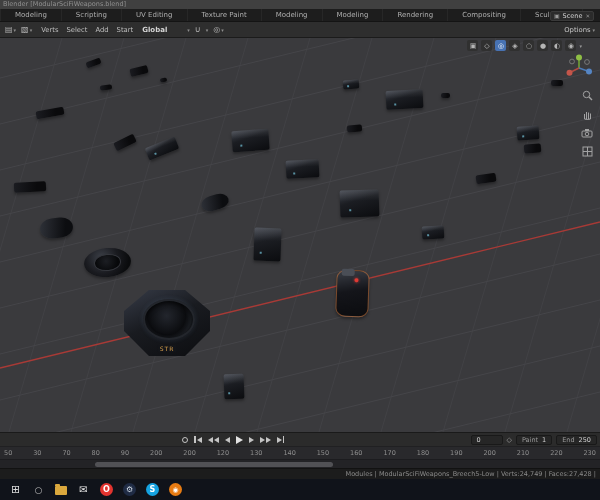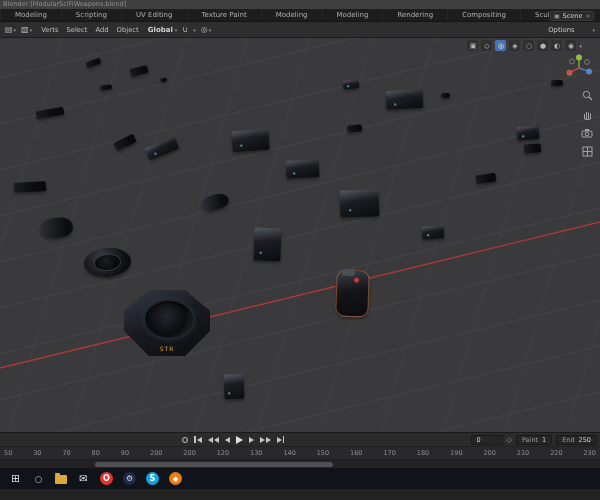--- a/index.html
+++ b/index.html
@@ -17,22 +17,22 @@
   .scene-chip { position:absolute; right:6px; top:1.5px; height:10px; background:#2b2b2b; border:1px solid #3a3a3a; border-radius:2px; display:flex; align-items:center; gap:3px; padding:0 3px; font-size:6.5px; color:#d2d2d2; }
   .scene-chip .cube { font-size:6px; color:#9a9a9a; }
   .scene-chip .xx { font-size:5.5px; color:#8f8f8f; }
 
   
   .vheader { height:16px; background:#2e2e2e; border-bottom:1px solid #1b1b1b; display:flex; align-items:center; gap:5px; padding:0 5px; font-size:7px; }
   .hicon { color:#b8b8b8; font-size:8px; display:flex; align-items:center; gap:1px; }
   .caret { font-style:normal; font-size:5px; color:#8d8d8d; }
   .menus { display:flex; }
   .menus span { color:#bdbdbd; font-size:6.8px; padding:0 4px; }
-  .hdrop { display:flex; align-items:center; gap:2px; color:#d5d5d5;justify-content:space-between; }
-  .options { margin-left:auto; display:flex; align-items:center; gap:18px; color:#c9c9c9; font-size:6.8px; }
+  .hdrop { display:flex; align-items:center; gap:20px; color:#d5d5d5;justify-content:space-between; }
+  .options { margin-left:auto; display:flex; align-items:center; gap:2px; color:#c9c9c9; font-size:6.8px; }
 
   
   .viewport { position:relative; height:394px; background:#3a3a3d; overflow:hidden; }
   .gridsvg { position:absolute; inset:0; width:600px; height:394px; pointer-events:none; }
   .gridsvg line { stroke:#454549; stroke-width:1; }
   #objects { position:absolute; inset:0; }
 
   .obj { position:absolute; box-shadow:0 2px 3px rgba(0,0,0,.35); border-radius:2px; }
   .obj-part { background:linear-gradient(100deg,#1b1c21,#0a0a0c 70%); }
   .obj-box  { background:linear-gradient(165deg,#40444d 0%,#1b1d22 40%,#0b0c0f 100%); }
@@ -121,21 +121,21 @@
     </div>
   </div>
 
   <div class="vheader">
     <span class="hicon">▤<i class="caret">▾</i></span>
     <span class="hicon">▧<i class="caret">▾</i></span>
     <div class="menus" id="menus">
         <span>Verts</span>
         <span>Select</span>
         <span>Add</span>
-        <span>Object</span>
+        <span>Start</span>
       </div>
     <span class="hdrop">
         <b>Global</b>
         <i class="caret">▾</i>
       </span>
     <span class="hicon">∪</span>
     <span class="hicon">
         <i class="caret">▾</i>
       </span>
     <span class="hicon">◎<i class="caret">▾</i></span>
@@ -331,20 +331,23 @@
       <span class="rnum">200</span>
       <span class="rnum">210</span>
       <span class="rnum">220</span>
       <span class="rnum">230</span>
     </div>
 
   <div class="scrollrow">
     <div class="hscroll"></div>
   </div>
 
+  <div class="statusbar">
+    <span id="status-text">Modules  |  ModularSciFiWeapons_Breech5-Low  |  Verts:24,749  |  Faces:27,428  |</span>
+  </div>
 
   <div class="taskbar" id="taskbar">
       <span class="tb-icon tb-start">⊞</span>
       <span class="tb-icon tb-search">○</span>
       <span class="tb-icon tb-explorer"></span>
       <span class="tb-icon tb-mail">✉</span>
       <span class="tb-icon tb-opera">O</span>
       <span class="tb-icon tb-steam">⚙</span>
       <span class="tb-icon tb-skype">S</span>
       <span class="tb-icon tb-blender">◉</span>

